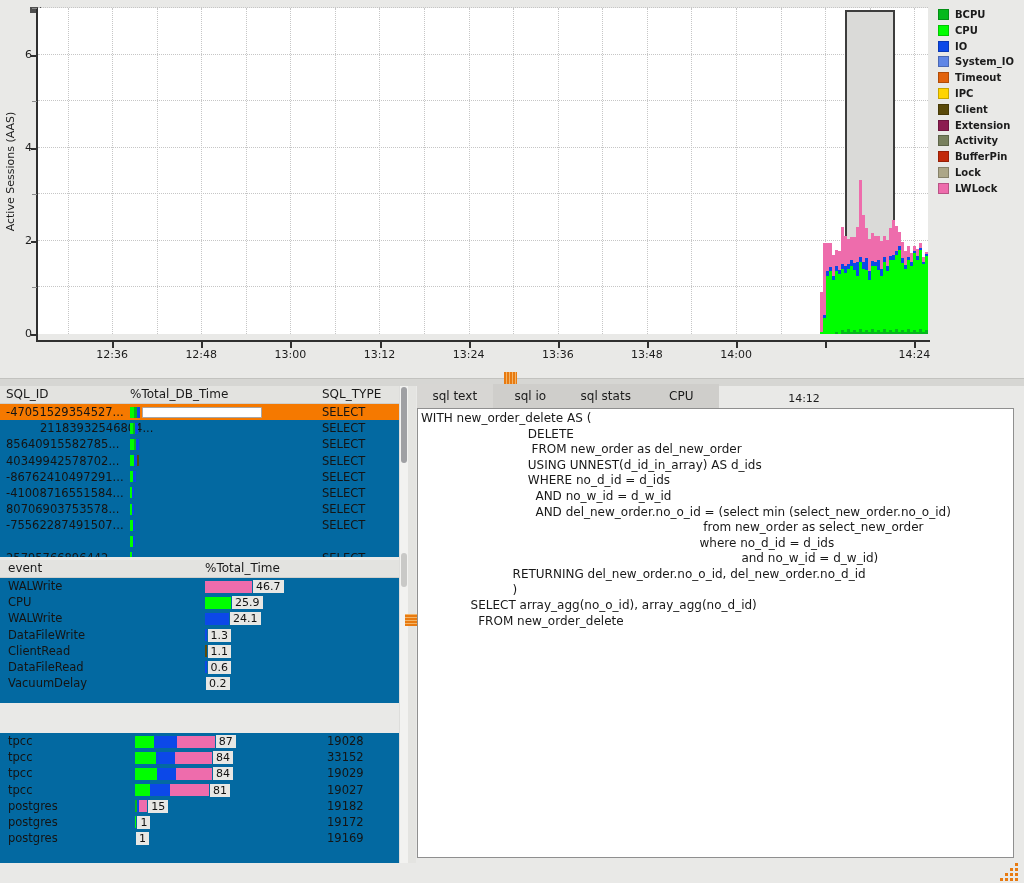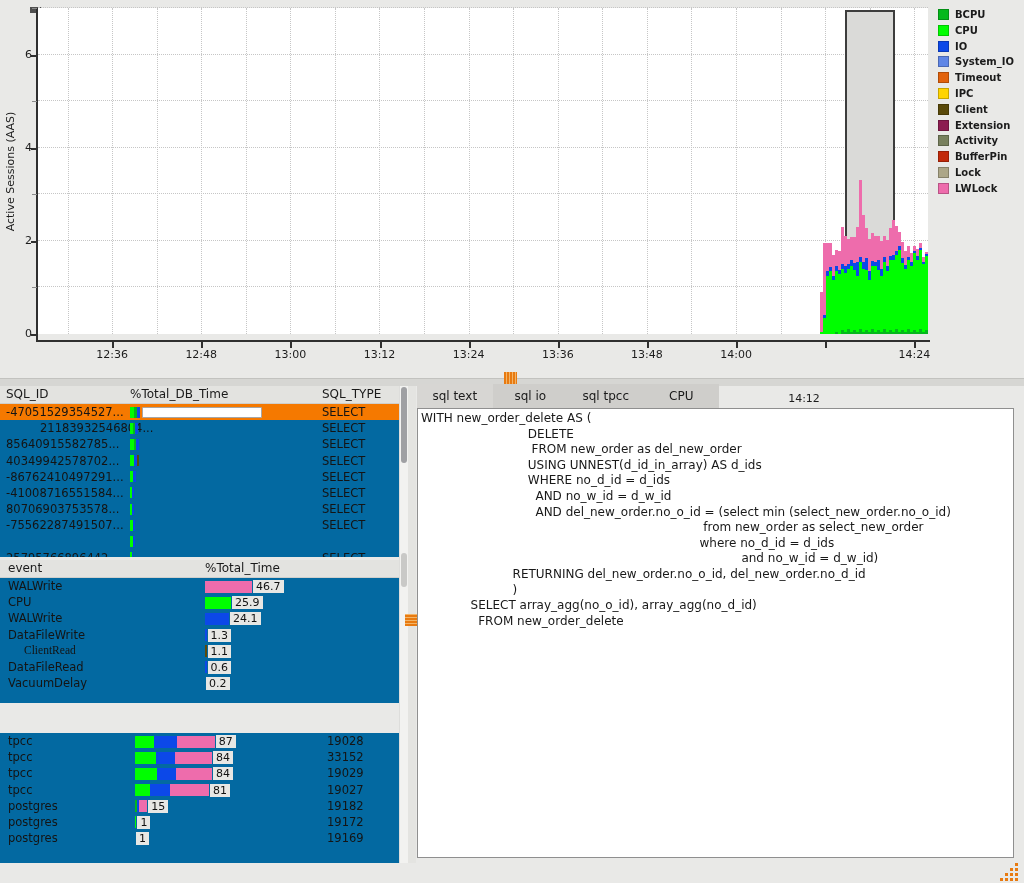--- a/index.html
+++ b/index.html
@@ -528,21 +528,21 @@
         </div>
       </div>
       <div class="trow">
         <span class="cl" style="left: 8px;">DataFileWrite</span>
         <div class="evbar" style="left: 205px;">
           <span class="sg" style="width: 1.5px; background: rgb(12, 72, 232);"></span>
           <span class="vlabel">1.3</span>
         </div>
       </div>
       <div class="trow">
-        <span class="cl" style="left: 24px; font-family: Liberation Serif, serif;">ClientRead</span>
+        <span class="cl" style="left: 8px;">ClientRead</span>
         <div class="evbar" style="left: 205px;">
           <span class="sg" style="width: 1.5px; background: rgb(90, 74, 10);"></span>
           <span class="vlabel">1.1</span>
         </div>
       </div>
       <div class="trow">
         <span class="cl" style="left: 8px;">DataFileRead</span>
         <div class="evbar" style="left: 205px;">
           <span class="sg" style="width: 1.5px; background: rgb(12, 72, 232);"></span>
           <span class="vlabel">0.6</span>
@@ -631,21 +631,21 @@
   <div id="v-thumb1"></div>
   <div id="v-thumb2"></div>
 </div>
 <div id="v-splitter">
   <div class="grip-v"></div>
 </div>
 
 <div id="tabs">
     <div class="tab active">sql text</div>
     <div class="tab">sql io</div>
-    <div class="tab">sql tpcc</div>
+    <div class="tab">sql stats</div>
     <div class="tab">CPU</div>
   </div>
 
 <div id="sql-panel">
   <pre>WITH new_order_delete AS (
                             DELETE
                              FROM new_order as del_new_order
                             USING UNNEST(d_id_in_array) AS d_ids
                             WHERE no_d_id = d_ids
                               AND no_w_id = d_w_id

